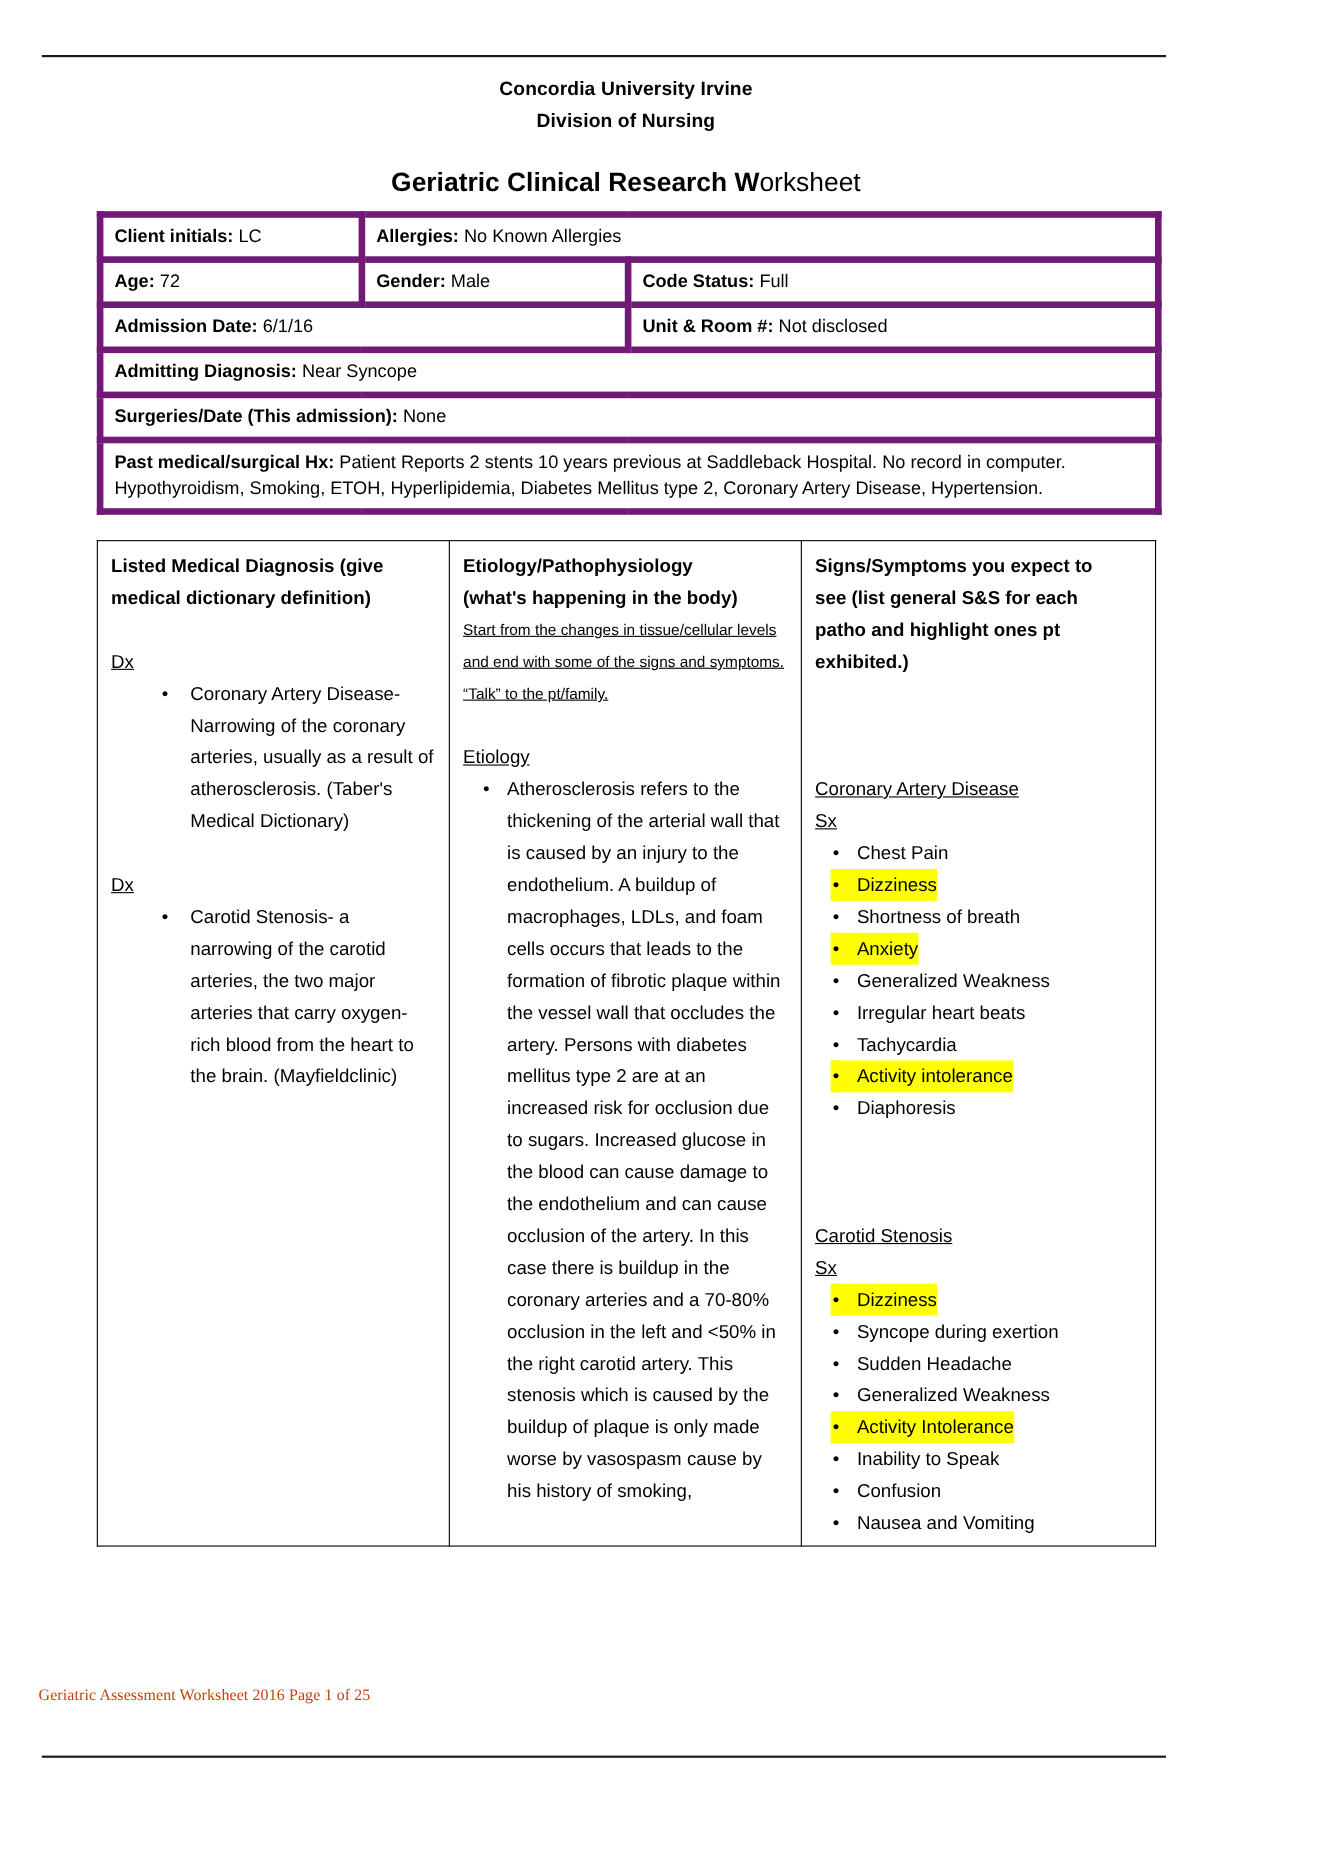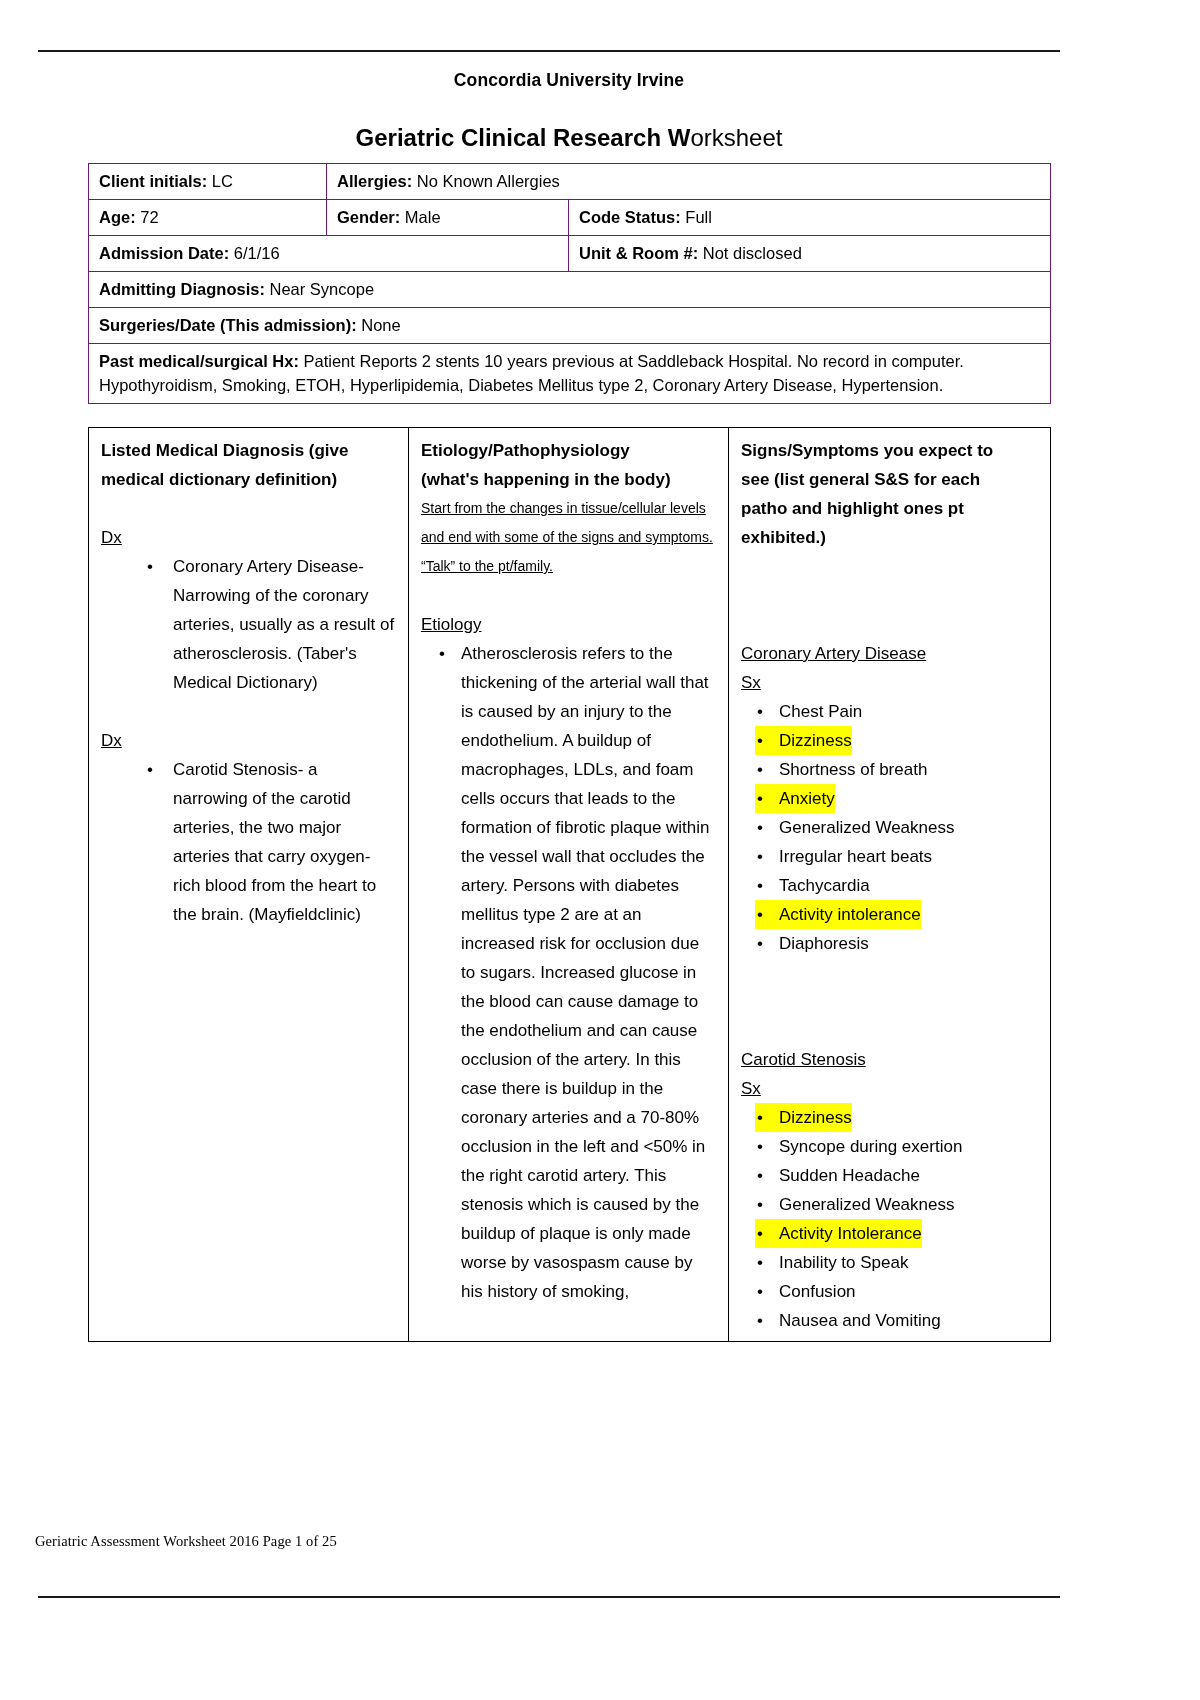--- a/index.html
+++ b/index.html
@@ -68,21 +68,21 @@
   }
 
   
   table.info {
     border-collapse: collapse;
     width: 962px;
     margin-top: 11px;
     table-layout: fixed;
   }
   table.info td {
-    border: 1px solid #701a75;
+    border: 6px solid #701a75;
     padding: 5px 9px 6px 10px;
     font-size: 16.5px;
     line-height: 24px;
     vertical-align: top;
     height: 28px;
   }
   table.info td b { font-weight: bold; }
   .v { font-weight: normal; }
 
   
@@ -150,35 +150,36 @@
   .spacer-block { height: 29px; }
   .spacer-block.big { height: 87px; }
 
   
   .footer {
     position: absolute;
     left: 35px;
     top: 1533px;
     font-family: "Liberation Serif", serif;
     font-size: 14.5px;
-    color: #000000;
+    color: #c2410c;
     letter-spacing: 0.1px;
   }
 </style>
 </head>
 <body>
 
 <div class="page">
 
   <div class="rule-top"></div>
   <div class="rule-bottom"></div>
 
   <div class="content">
 
     <div class="doc-heading">Concordia University Irvine</div>
+    <div class="doc-heading">Division of Nursing</div>
     <div class="doc-subheading"><span>Geriatric Clinical Research W</span><span class="light-w">orksheet</span></div>
 
     <table class="info">
       <colgroup>
         <col style="width:238px">
         <col style="width:242px">
         <col style="width:482px">
       </colgroup>
       <tbody>
         <tr>

